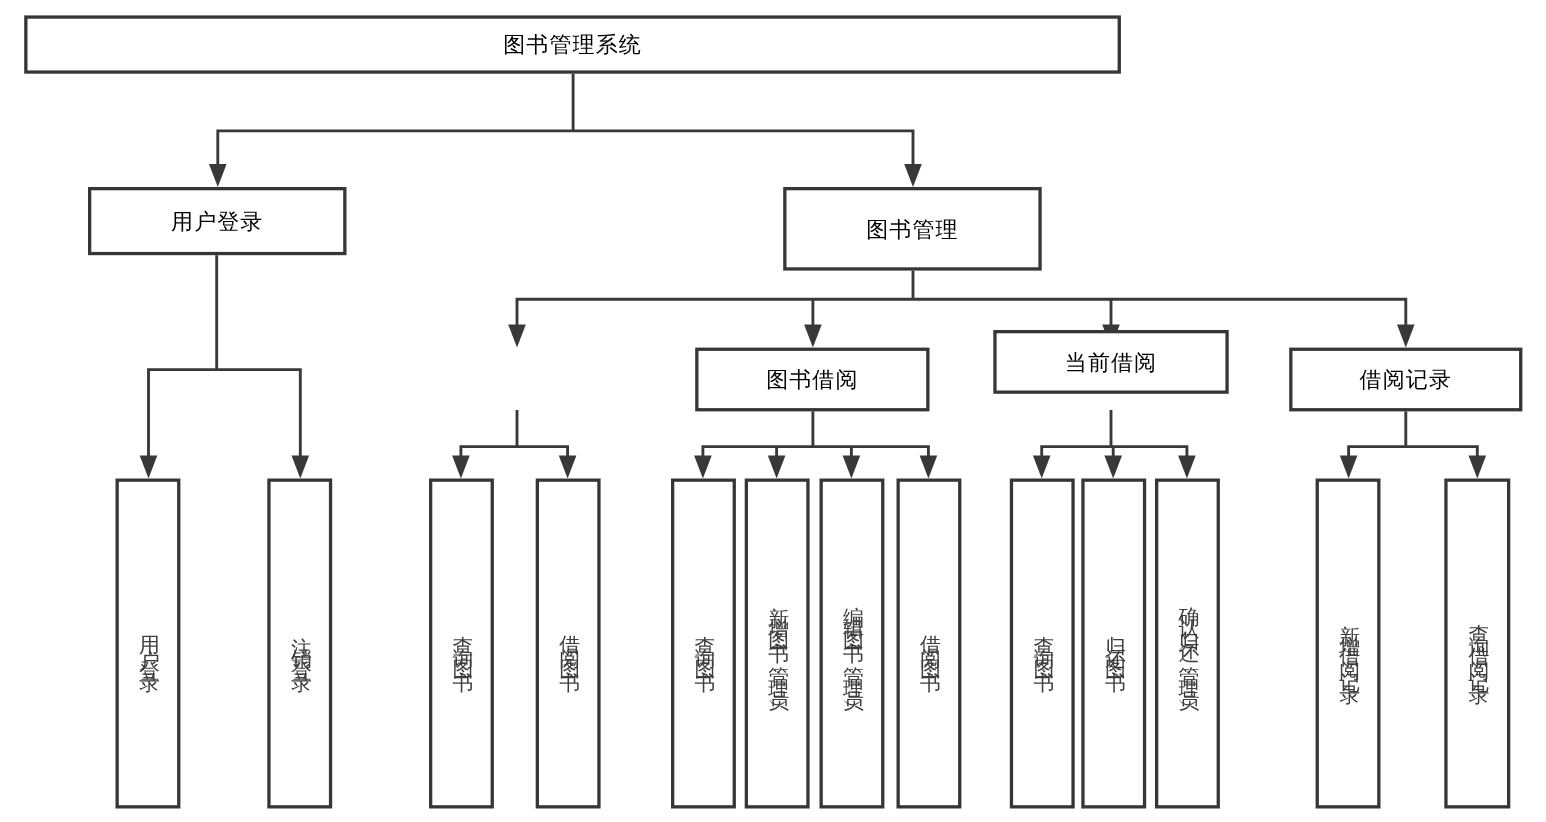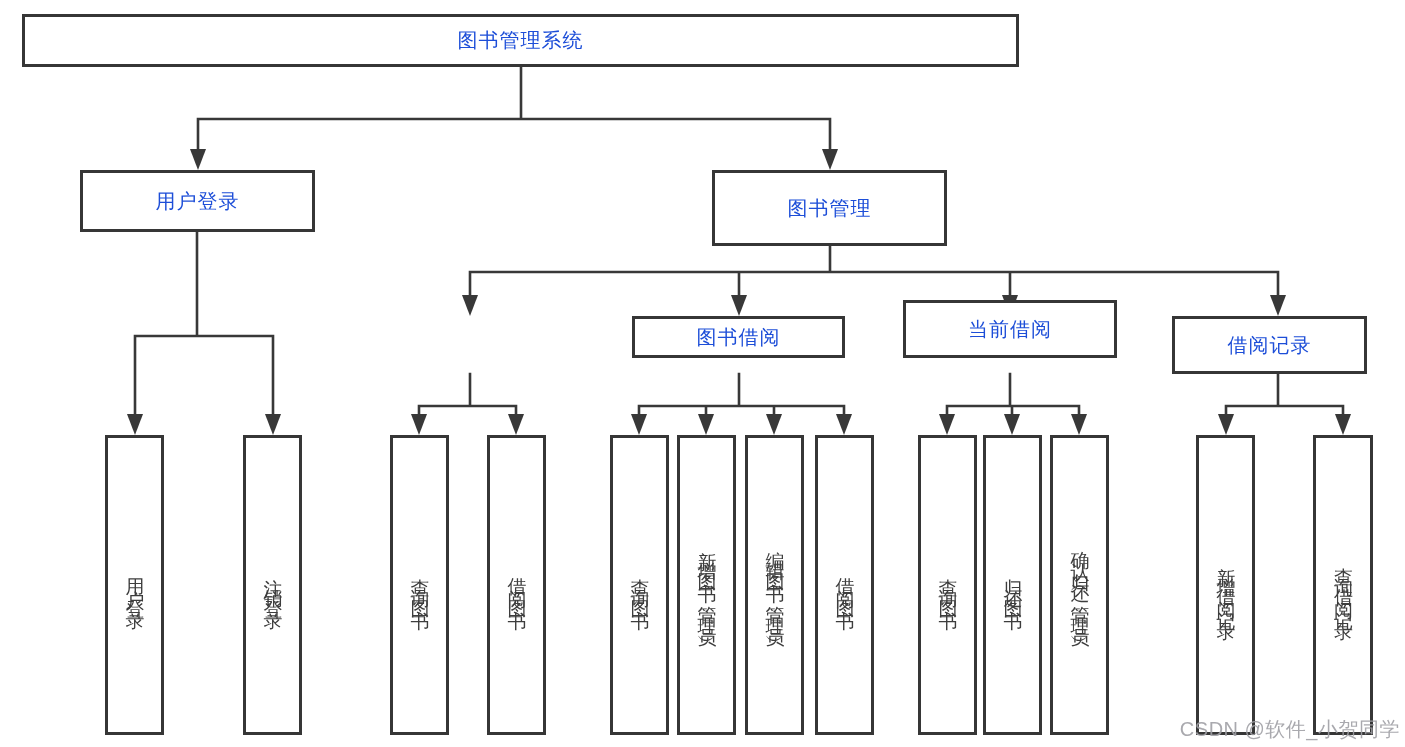--- a/index.html
+++ b/index.html
@@ -13,21 +13,21 @@
   .connectors{
     position:absolute;left:0;top:0;width:1405px;height:747px;
     pointer-events:none;
   }
   .hbox{
     position:absolute;box-sizing:border-box;
     border:3px solid #363636;background:#ffffff;
     display:flex;align-items:center;justify-content:center;
   }
   .hbox .lbl{
-    font-size:20px;color:#1d4ed8;letter-spacing:1px;white-space:nowrap;
+    font-size:20px;color:#000000;letter-spacing:1px;white-space:nowrap;
   }
   .vbox{
     position:absolute;box-sizing:border-box;
     top:435px;height:300px;width:59px;
     border:3px solid #363636;background:#ffffff;
     display:flex;align-items:center;justify-content:center;
   }
   .vbox .vlbl{
     writing-mode:vertical-rl;text-orientation:mixed;
     font-size:19px;color:#3d3d3d;letter-spacing:11px;line-height:1.1;
@@ -92,27 +92,27 @@
     <span class="lbl">图书管理系统</span>
   </div>
 
   <div class="hbox" style="left:80px;top:170px;width:235px;height:62px">
     <span class="lbl">用户登录</span>
   </div>
   <div class="hbox" style="left:712px;top:170px;width:235px;height:76px">
     <span class="lbl">图书管理</span>
   </div>
 
-  <div class="hbox" style="left:632px;top:316px;width:213px;height:42px">
+  <div class="hbox" style="left:632px;top:316px;width:213px;height:58px">
     <span class="lbl">图书借阅</span>
   </div>
   <div class="hbox" style="left:903px;top:300px;width:214px;height:58px">
     <span class="lbl">当前借阅</span>
   </div>
-  <div class="hbox" style="left:1172px;top:316px;width:195px;height:58px">
+  <div class="hbox" style="left:1172px;top:316px;width:212px;height:58px">
     <span class="lbl">借阅记录</span>
   </div>
 
   <div class="vbox" style="left:105px">
     <span class="vlbl">用户登录</span>
   </div>
   <div class="vbox" style="left:243px">
     <span class="vlbl">注销登录</span>
   </div>
 
@@ -146,15 +146,14 @@
     <span class="vlbl">确认归还（管理员）</span>
   </div>
 
   <div class="vbox" style="left:1196px">
     <span class="vlbl">新增借阅记录</span>
   </div>
   <div class="vbox" style="left:1313px;width:60px">
     <span class="vlbl">查询借阅记录</span>
   </div>
 
-  <div class="watermark">CSDN @软件_小贺同学</div>
 
 </div>
 
 </body></html>

